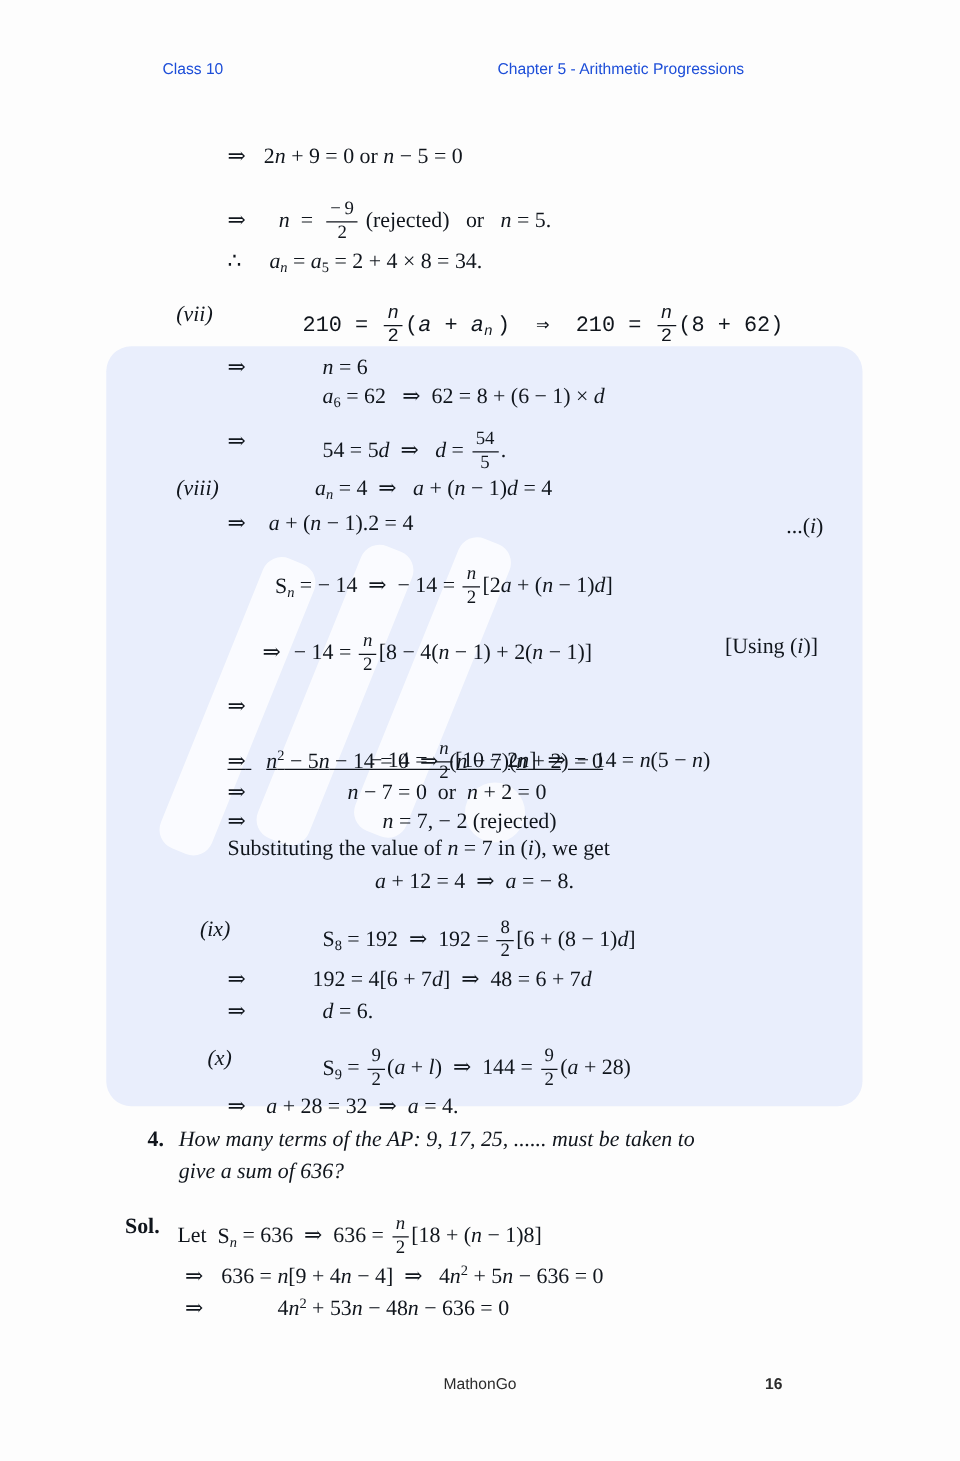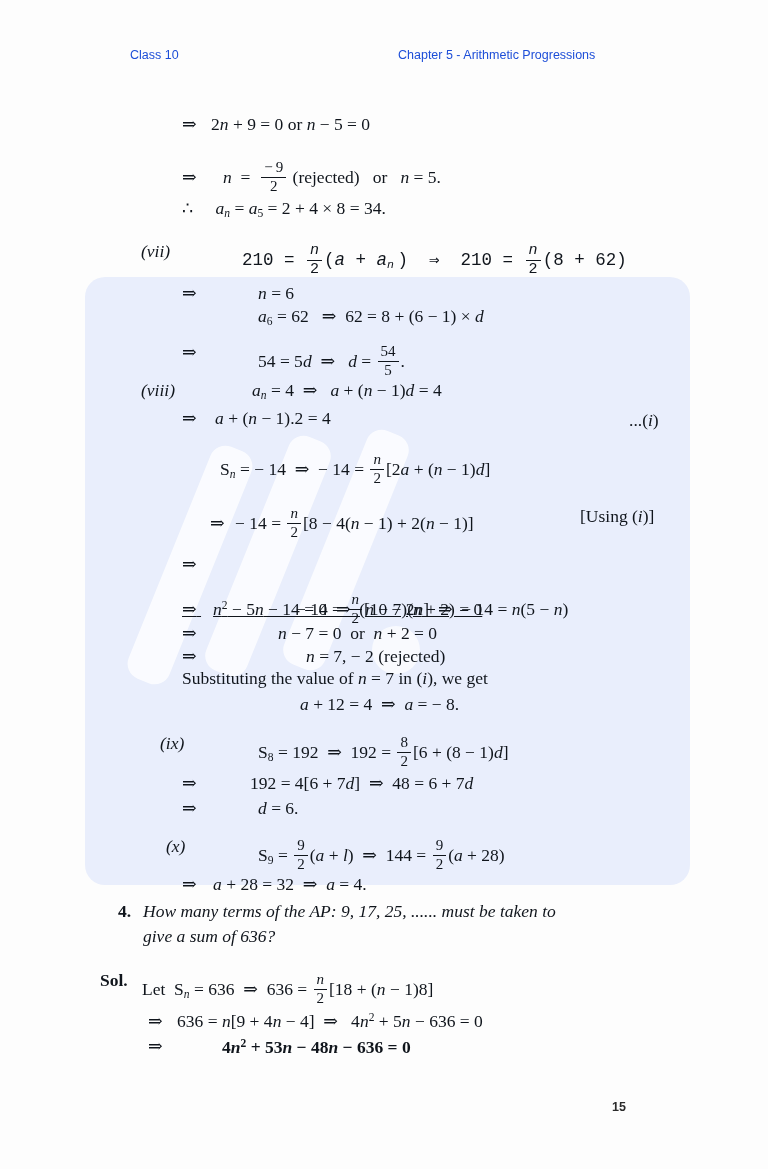--- a/index.html
+++ b/index.html
@@ -333,23 +333,24 @@
     </div>
 
     <div class="ln" style="left:148px; top:1012px;">
       <span class="arrow">⇒</span>
       <span class="sp" style="width:10px"></span>636 = <span class="mi">n</span>[9 + 4<span class="mi">n</span> − 4]&nbsp; ⇒&nbsp;&nbsp; 4<span class="mi">n</span><span class="sup">2</span> + 5<span class="mi">n</span> − 636 = 0
     </div>
 
     <div class="ln" style="left:148px; top:1038px;">
       <span class="arrow">⇒</span>
     </div>
-    <div class="ln" style="left:222px; top:1038px;font-weight:bold;">
+    <div class="ln" style="left:222px; top:1038px;">
       4<span class="mi">n</span><span class="sup">2</span> + 53<span class="mi">n</span> − 48<span class="mi">n</span> − 636 = 0
     </div>
 
   </div>
 
   <div class="page-footer">
-    <span class="ftr-page">15</span>
+    <span class="ftr-center">MathonGo</span>
+    <span class="ftr-page">16</span>
   </div>
 
 </div>
 
 </body></html>

